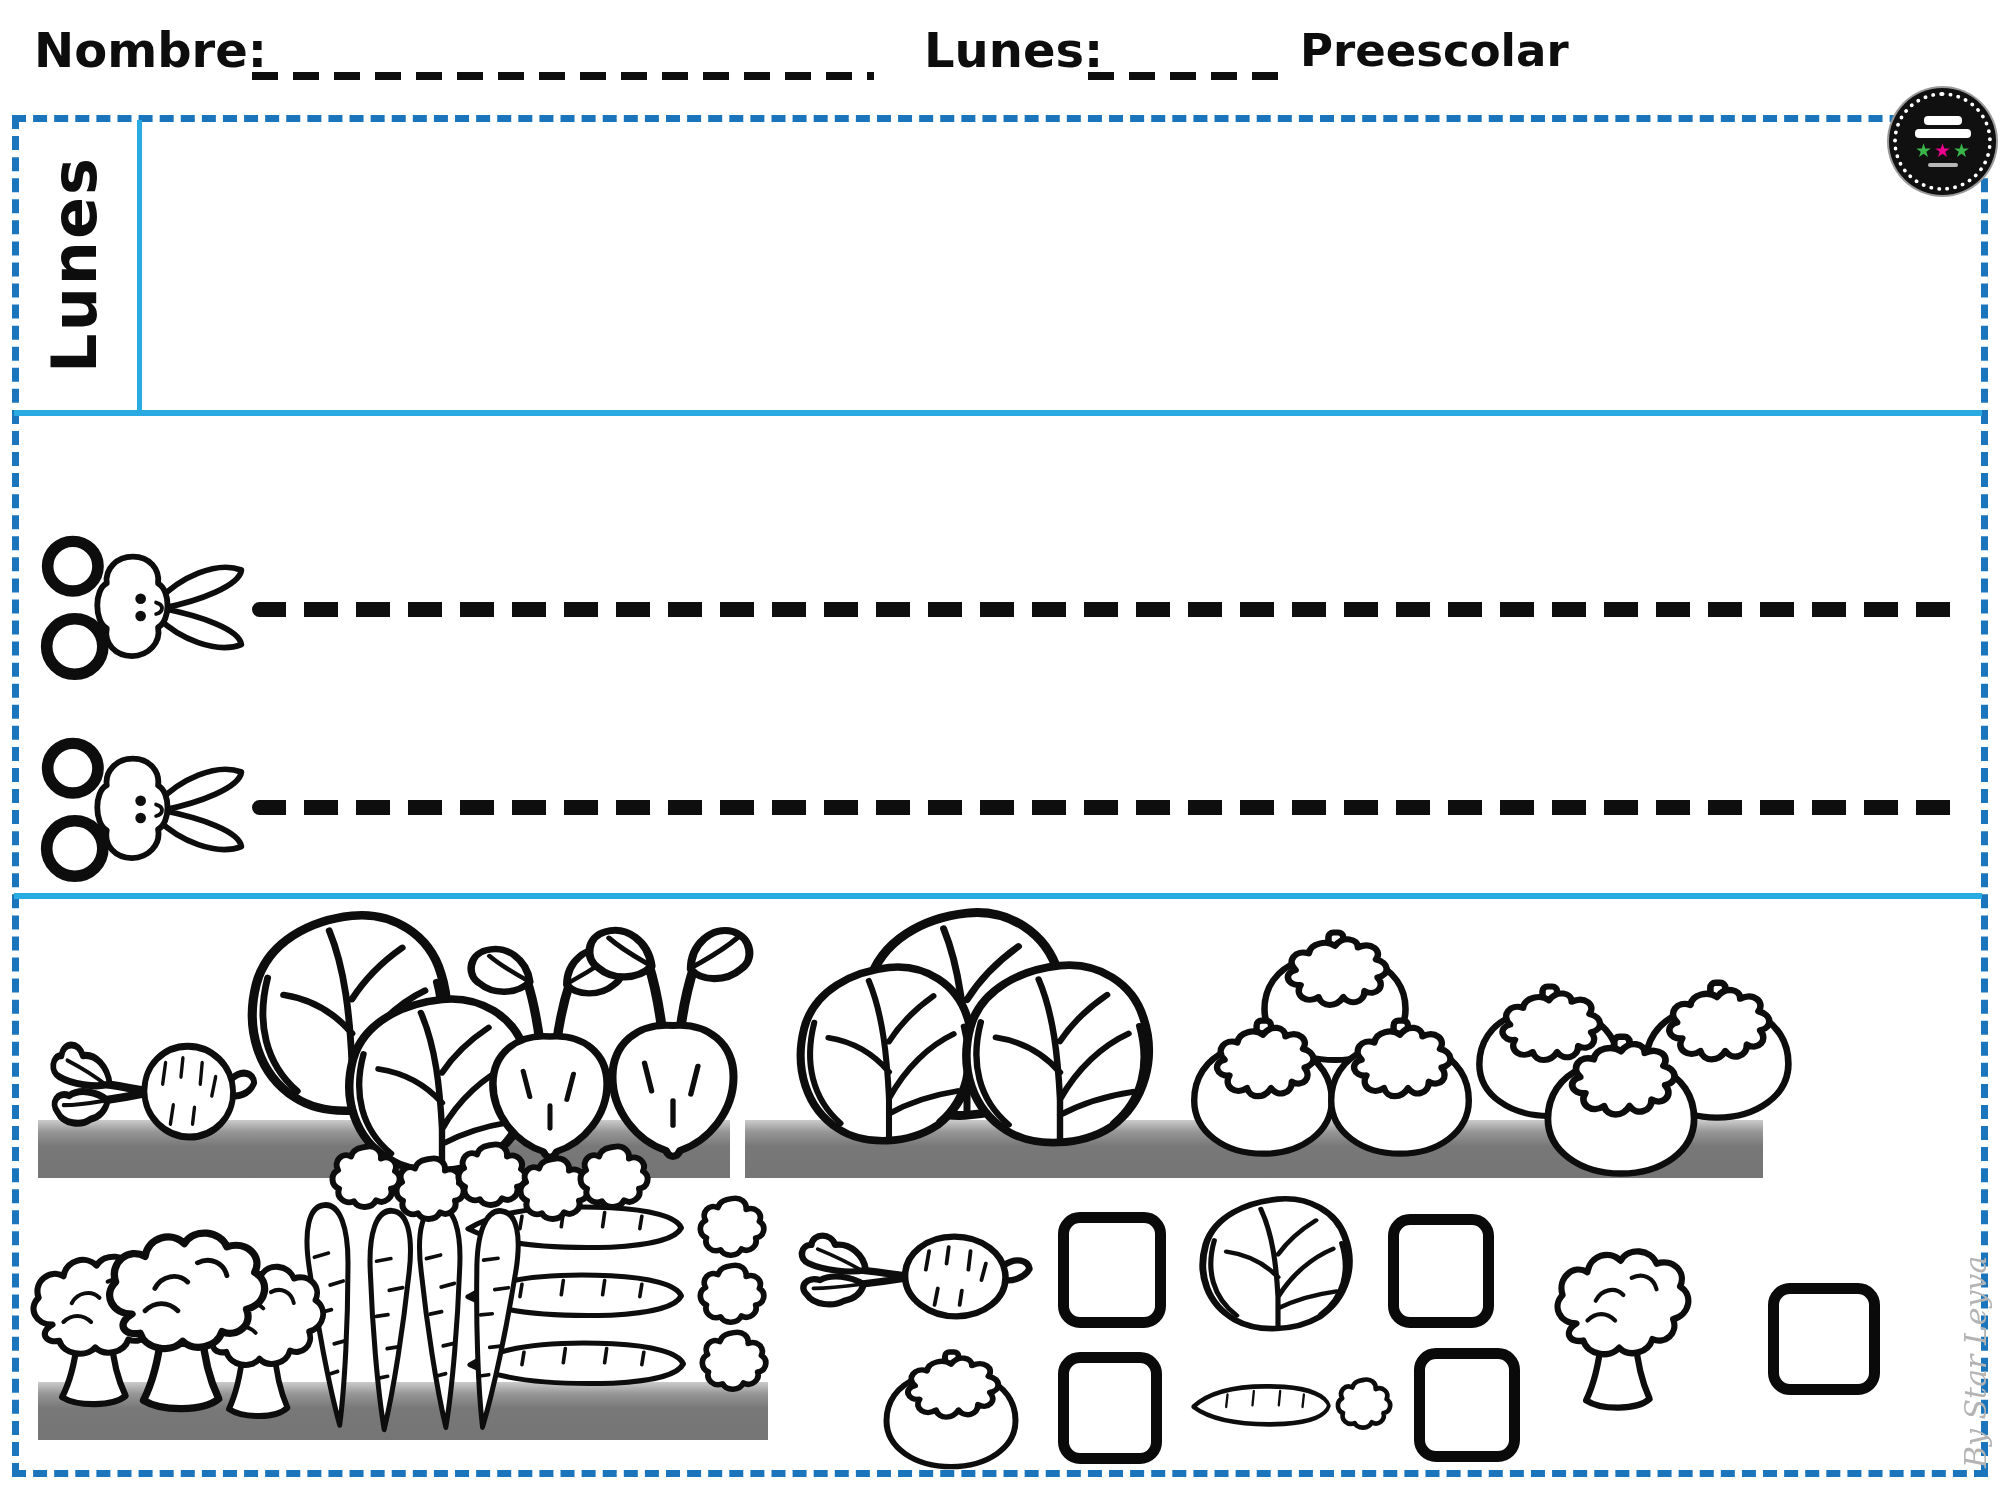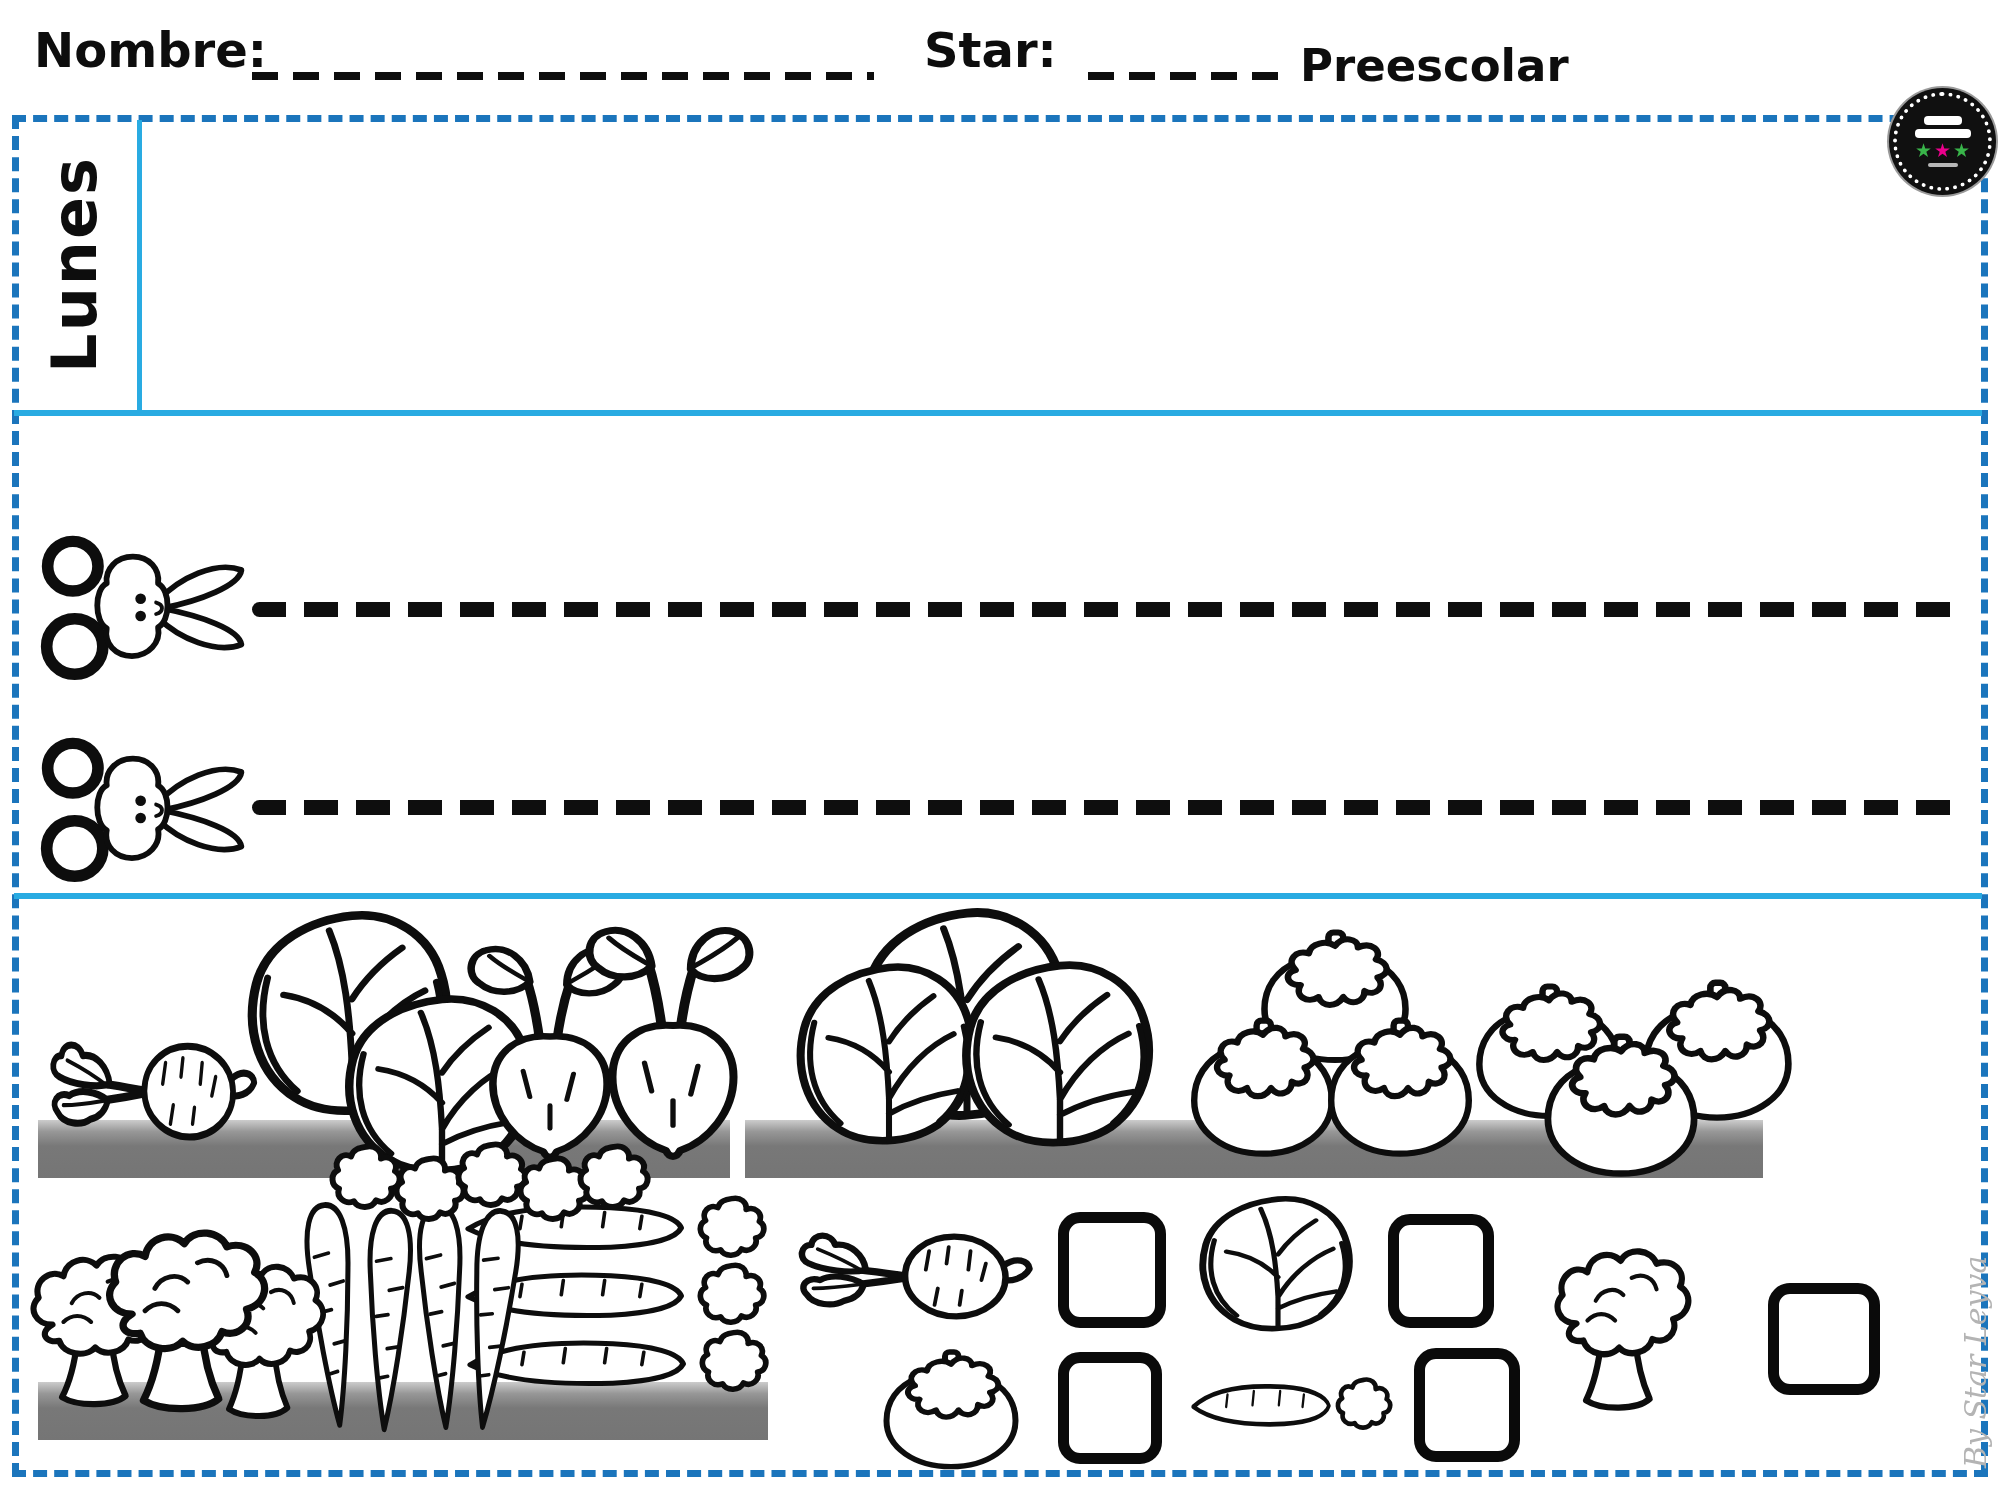--- a/index.html
+++ b/index.html
@@ -2,21 +2,21 @@
 <html><head>
 <meta charset="utf-8">
 <style>
   html,body{margin:0;padding:0;background:#e8e8e8;}
   .page{position:relative;width:2001px;height:1501px;background:#ffffff;overflow:hidden;
         font-family:"DejaVu Sans",sans-serif;color:#0d0d0d;}
   
   .hdr{position:absolute;font-weight:700;white-space:nowrap;}
   .hdr.name{left:34px;top:22px;font-size:48px;}
   .hdr.date{left:924px;top:22px;font-size:48px;}
-  .hdr.grade{left:1300px;top:24px;font-size:45px;margin-top:15px;}
+  .hdr.grade{left:1300px;top:24px;font-size:45px;}
   .writeline{position:absolute;height:8px;
      background:repeating-linear-gradient(90deg,#0d0d0d 0 26px,transparent 26px 41px);}
   
   .outer{position:absolute;left:12px;top:115px;width:1962px;height:1348px;
          border:7px dashed #1B75BC;}
   .cyan-h{position:absolute;background:#29ABE2;height:6px;}
   .cyan-v{position:absolute;background:#29ABE2;width:5px;}
   
   .day-cell{position:absolute;left:12px;top:118px;width:124px;height:292px;
             display:flex;align-items:center;justify-content:center;}
@@ -102,21 +102,21 @@
         <path d="M126 94 C148 116 186 132 212 122 C210 106 170 92 130 84 Z"></path>
         <path d="M100 30 C117 30 128 43 126 58 C139 65 139 97 126 104 C129 120 116 134 99 134 C82 134 70 121 73 105 C60 98 60 64 73 58 C71 43 83 30 100 30 Z"></path>
         <circle cx="108" cy="74" r="5.5" fill="#0d0d0d" stroke="none"></circle>
         <circle cx="108" cy="92" r="5.5" fill="#0d0d0d" stroke="none"></circle>
         <path fill="none" stroke-width="4" d="M124 78 C132 80 132 88 124 90"></path>
       </g>
     </defs>
   </svg>
 
   <div class="hdr name">Nombre:</div>
-  <div class="hdr date">Star:</div>
+  <div class="hdr date">Lunes:</div>
   <div class="hdr grade">Preescolar</div>
 
   <div class="outer"></div>
   <div class="cyan-h" style="left:14px;top:410px;width:1968px;"></div>
   <div class="cyan-h" style="left:14px;top:893px;width:1968px;"></div>
   <div class="cyan-v" style="left:137px;top:120px;height:292px;"></div>
 
   <div class="day-cell">
     <span>Lunes</span>
   </div>

